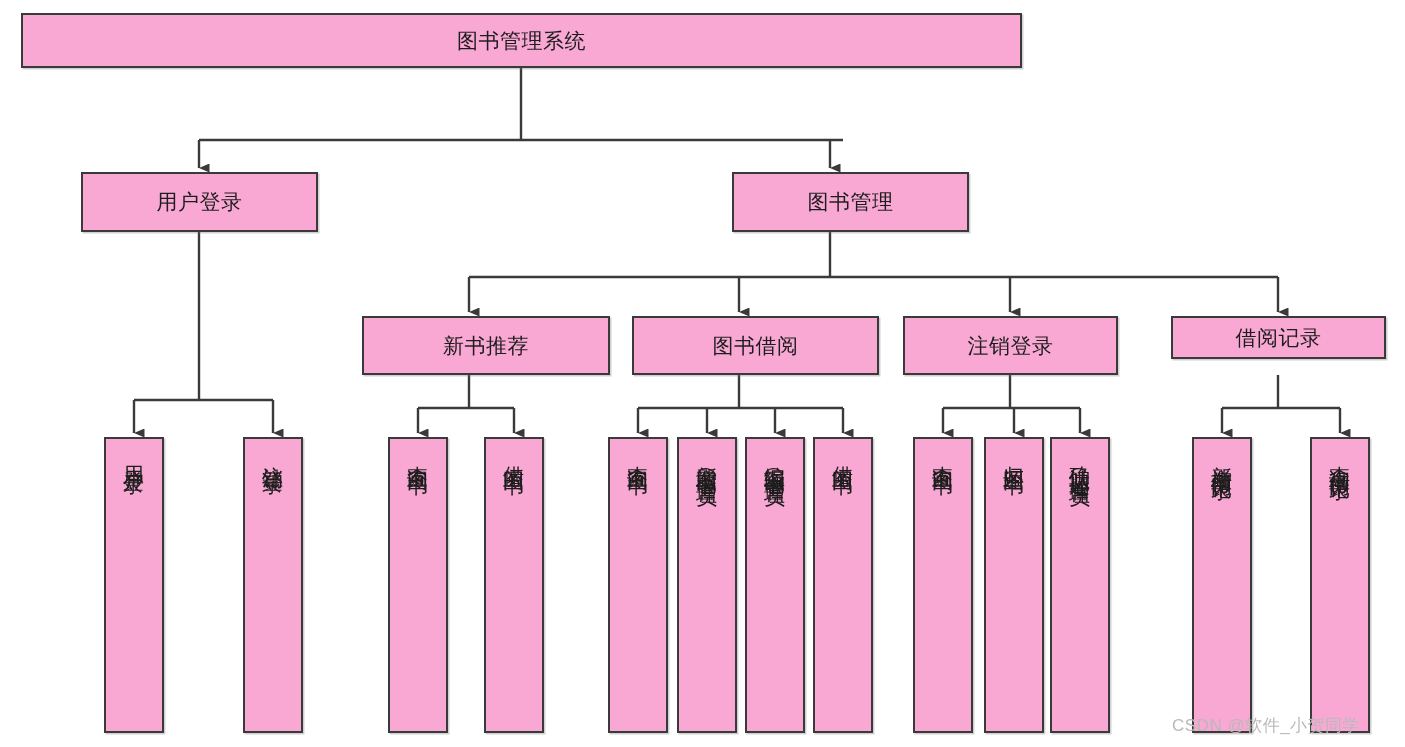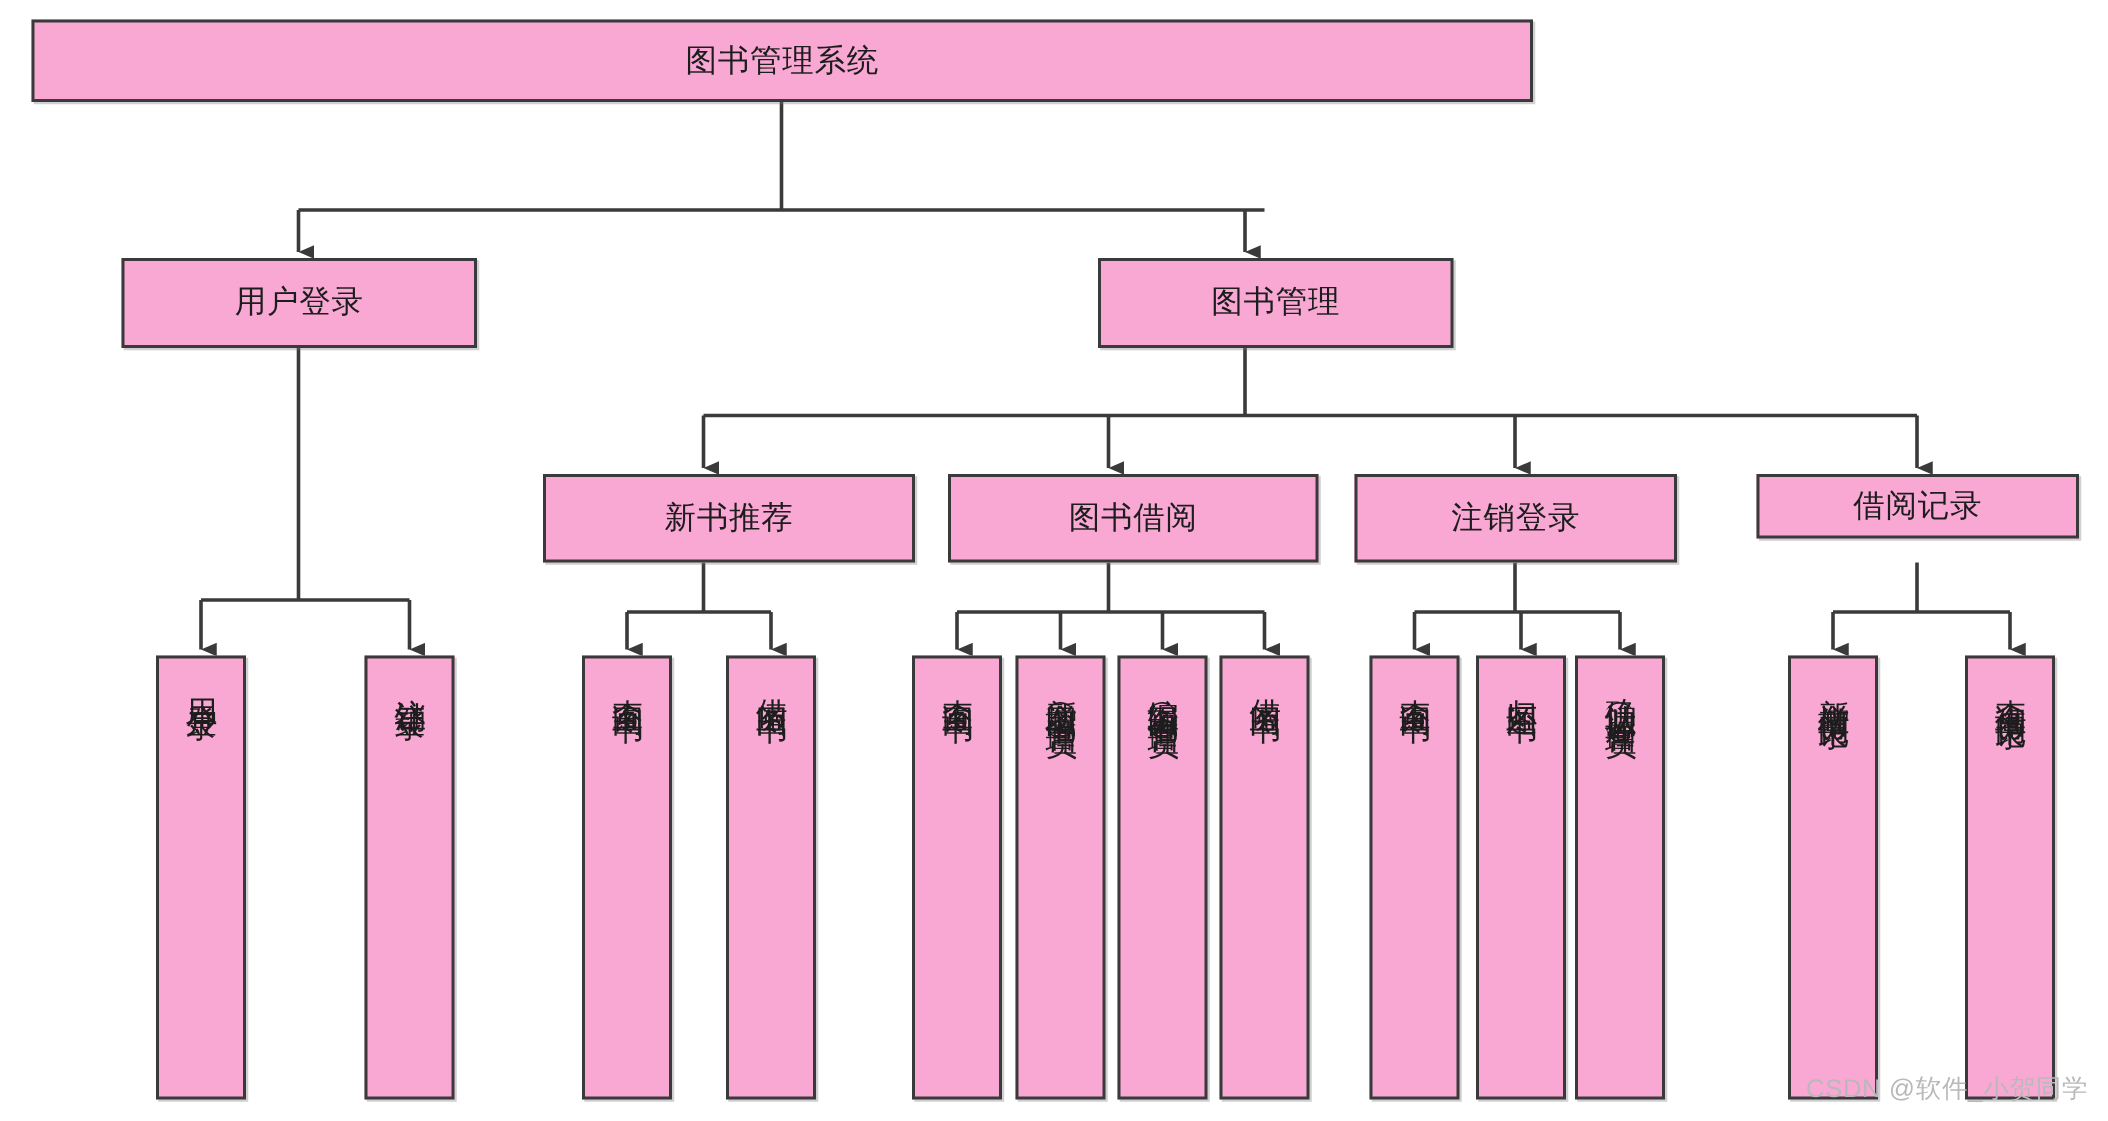--- a/index.html
+++ b/index.html
@@ -53,21 +53,21 @@
   #connector-layer {
     position: absolute;
     left: 0;
     top: 0;
     width: 1405px;
     height: 747px;
     pointer-events: none;
   }
   #watermark {
     position: absolute;
-    left: 1204px;
+    left: 1172px;
     top: 714px;
     font-size: 17px;
     color: #b9b9b9;
     white-space: nowrap;
     letter-spacing: 0.5px;
   }
 </style>
 </head>
 <body>
 

